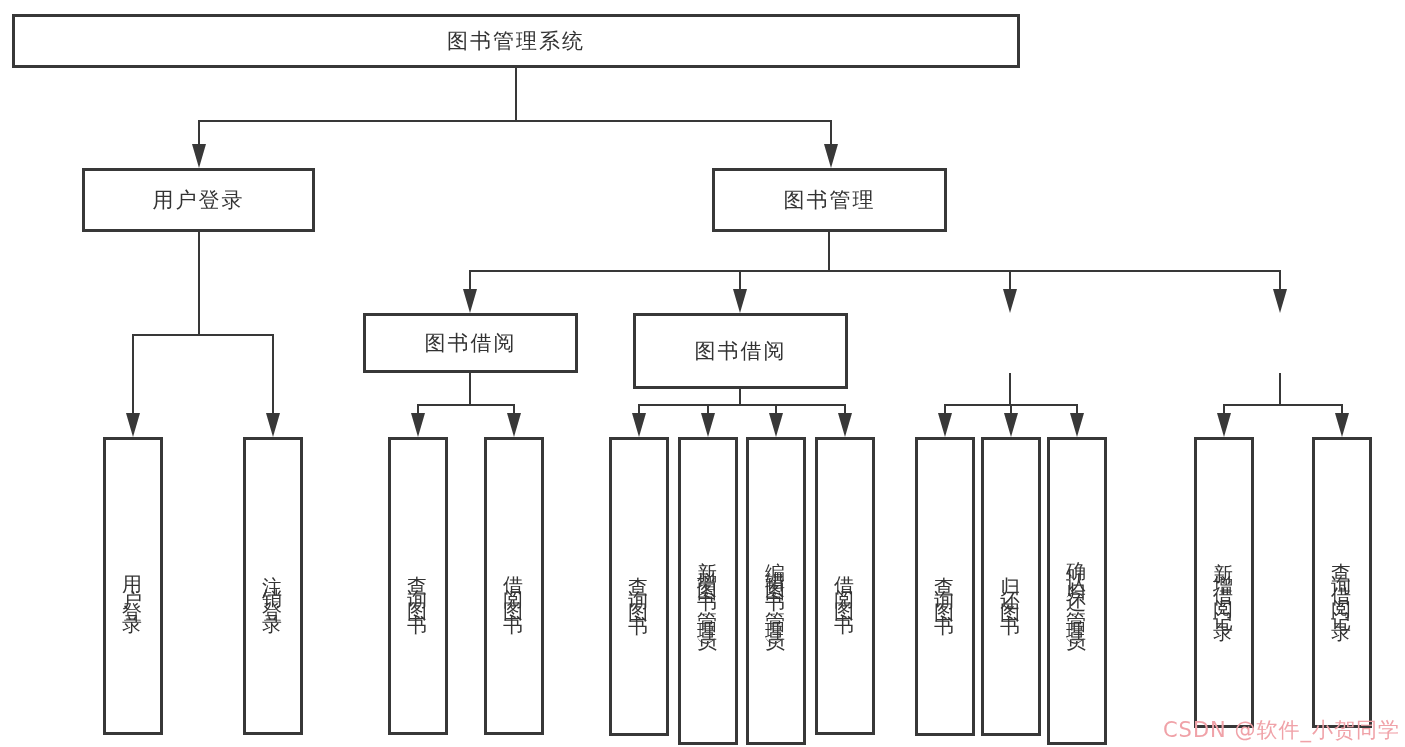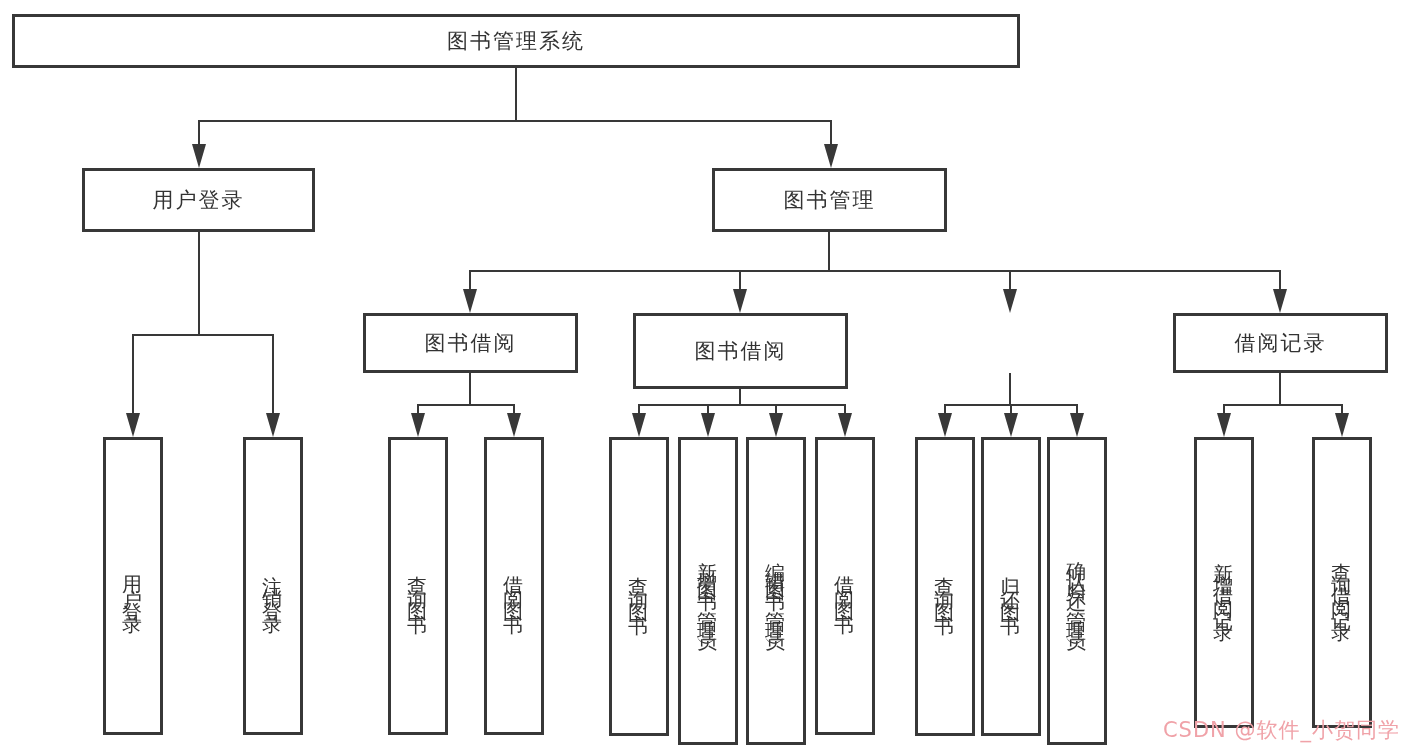--- a/index.html
+++ b/index.html
@@ -58,21 +58,20 @@
 
 <div class="canvas">
 
   <div class="box hbox" style="left:12px;top:14px;width:1008px;height:54px">图书管理系统</div>
 
   <div class="box hbox" style="left:82px;top:168px;width:233px;height:64px">用户登录</div>
   <div class="box hbox" style="left:712px;top:168px;width:235px;height:64px">图书管理</div>
 
   <div class="box hbox" style="left:363px;top:313px;width:215px;height:60px">图书借阅</div>
   <div class="box hbox" style="left:633px;top:313px;width:215px;height:76px">图书借阅</div>
-  <div class="box hbox" style="left:1173px;top:313px;width:215px;height:60px">借阅记录</div>
 
   <div class="box vbox" style="left:103px;top:437px;width:60px;height:298px">用户登录</div>
   <div class="box vbox" style="left:243px;top:437px;width:60px;height:298px">注销登录</div>
 
   <div class="box vbox" style="left:388px;top:437px;width:60px;height:298px">查询图书</div>
   <div class="box vbox" style="left:484px;top:437px;width:60px;height:298px">借阅图书</div>
 
   <div class="box vbox" style="left:609px;top:437px;width:60px;height:299px">查询图书</div>
   <div class="box vbox tight" style="left:678px;top:437px;width:60px;height:308px">新增图书（管理员）</div>
   <div class="box vbox tight" style="left:746px;top:437px;width:60px;height:308px">编辑图书（管理员）</div>

